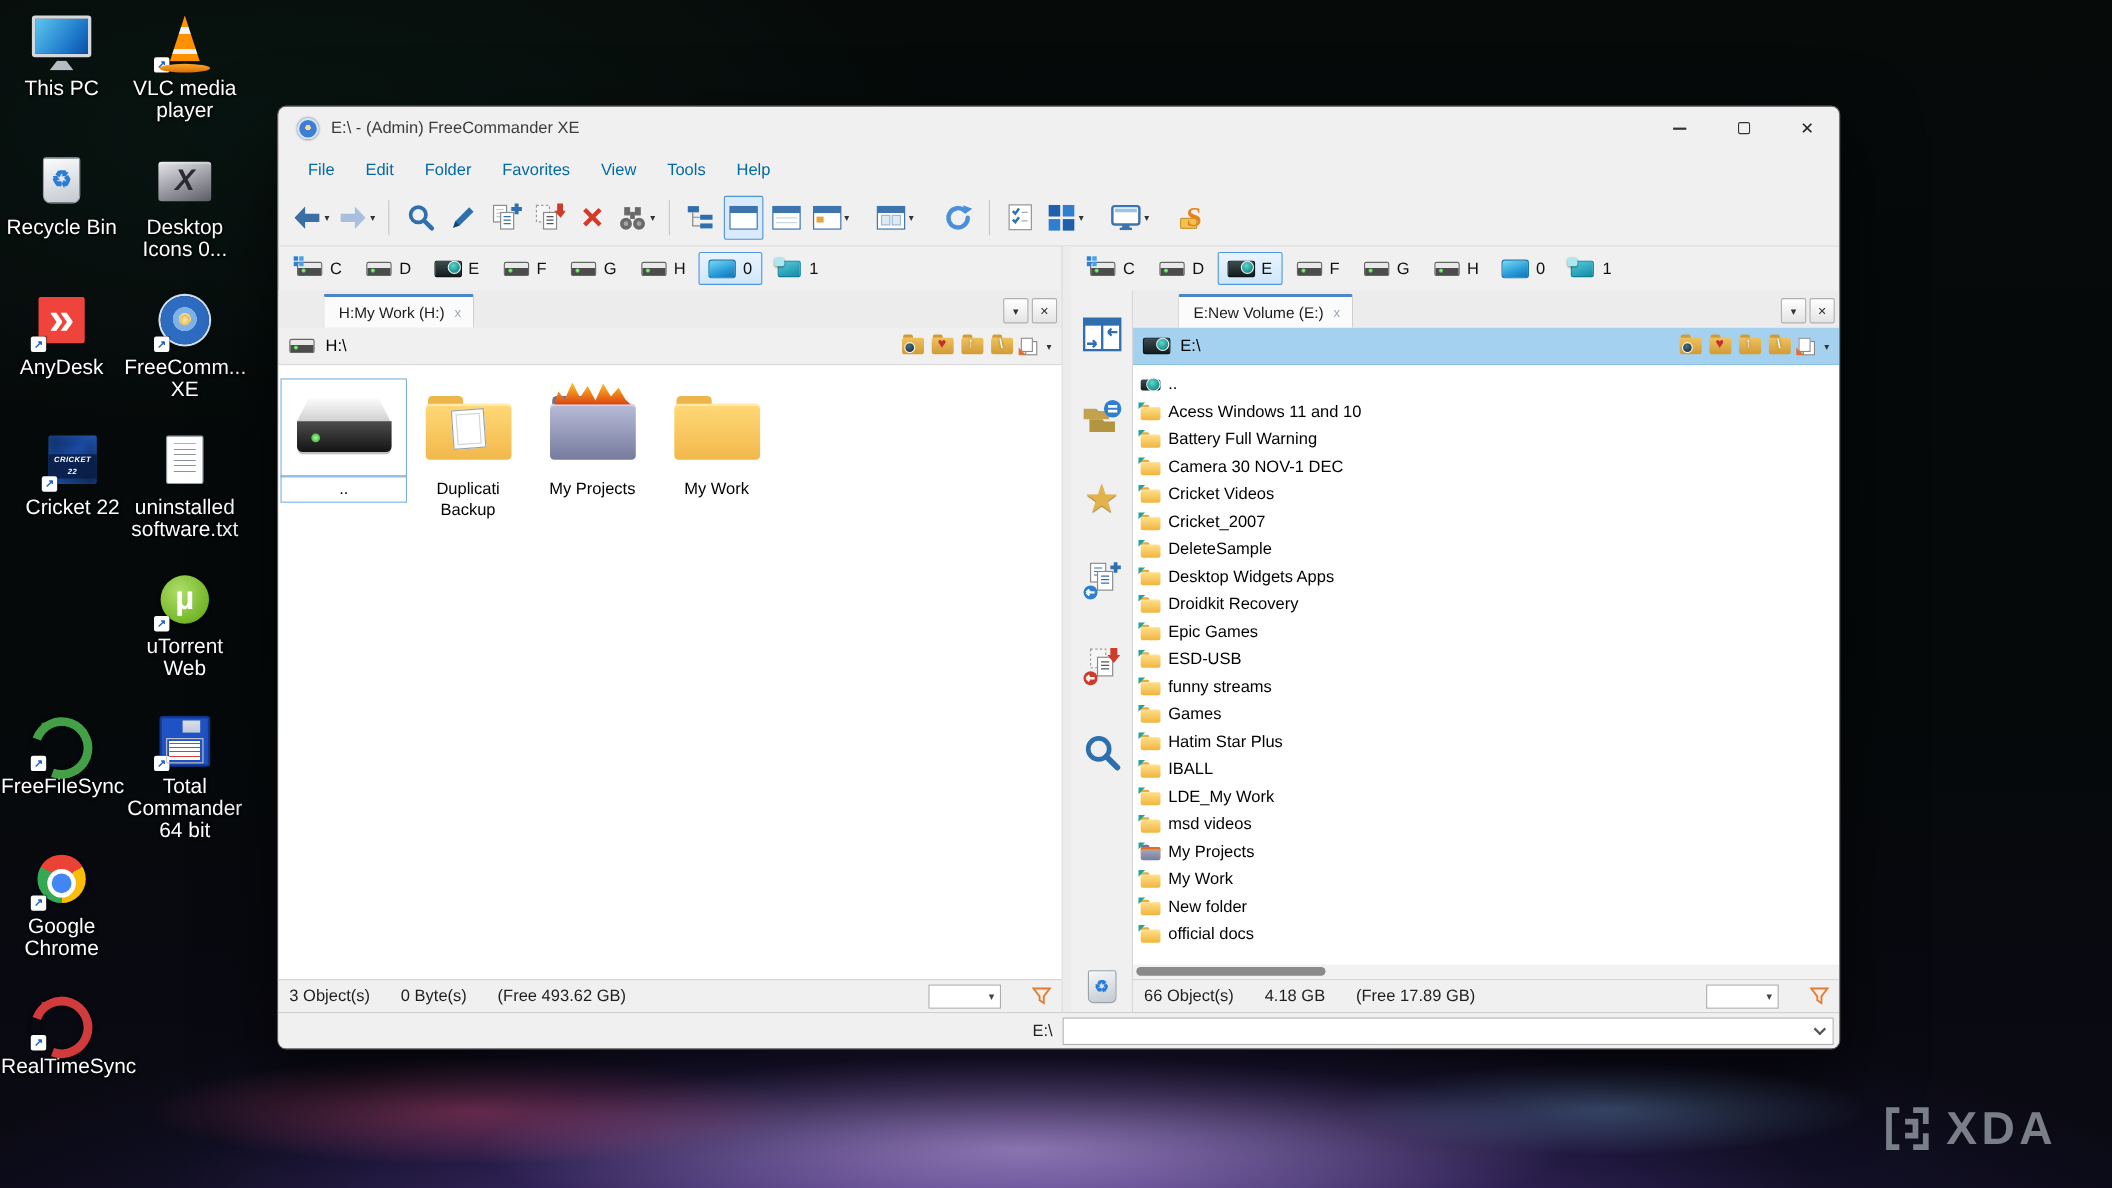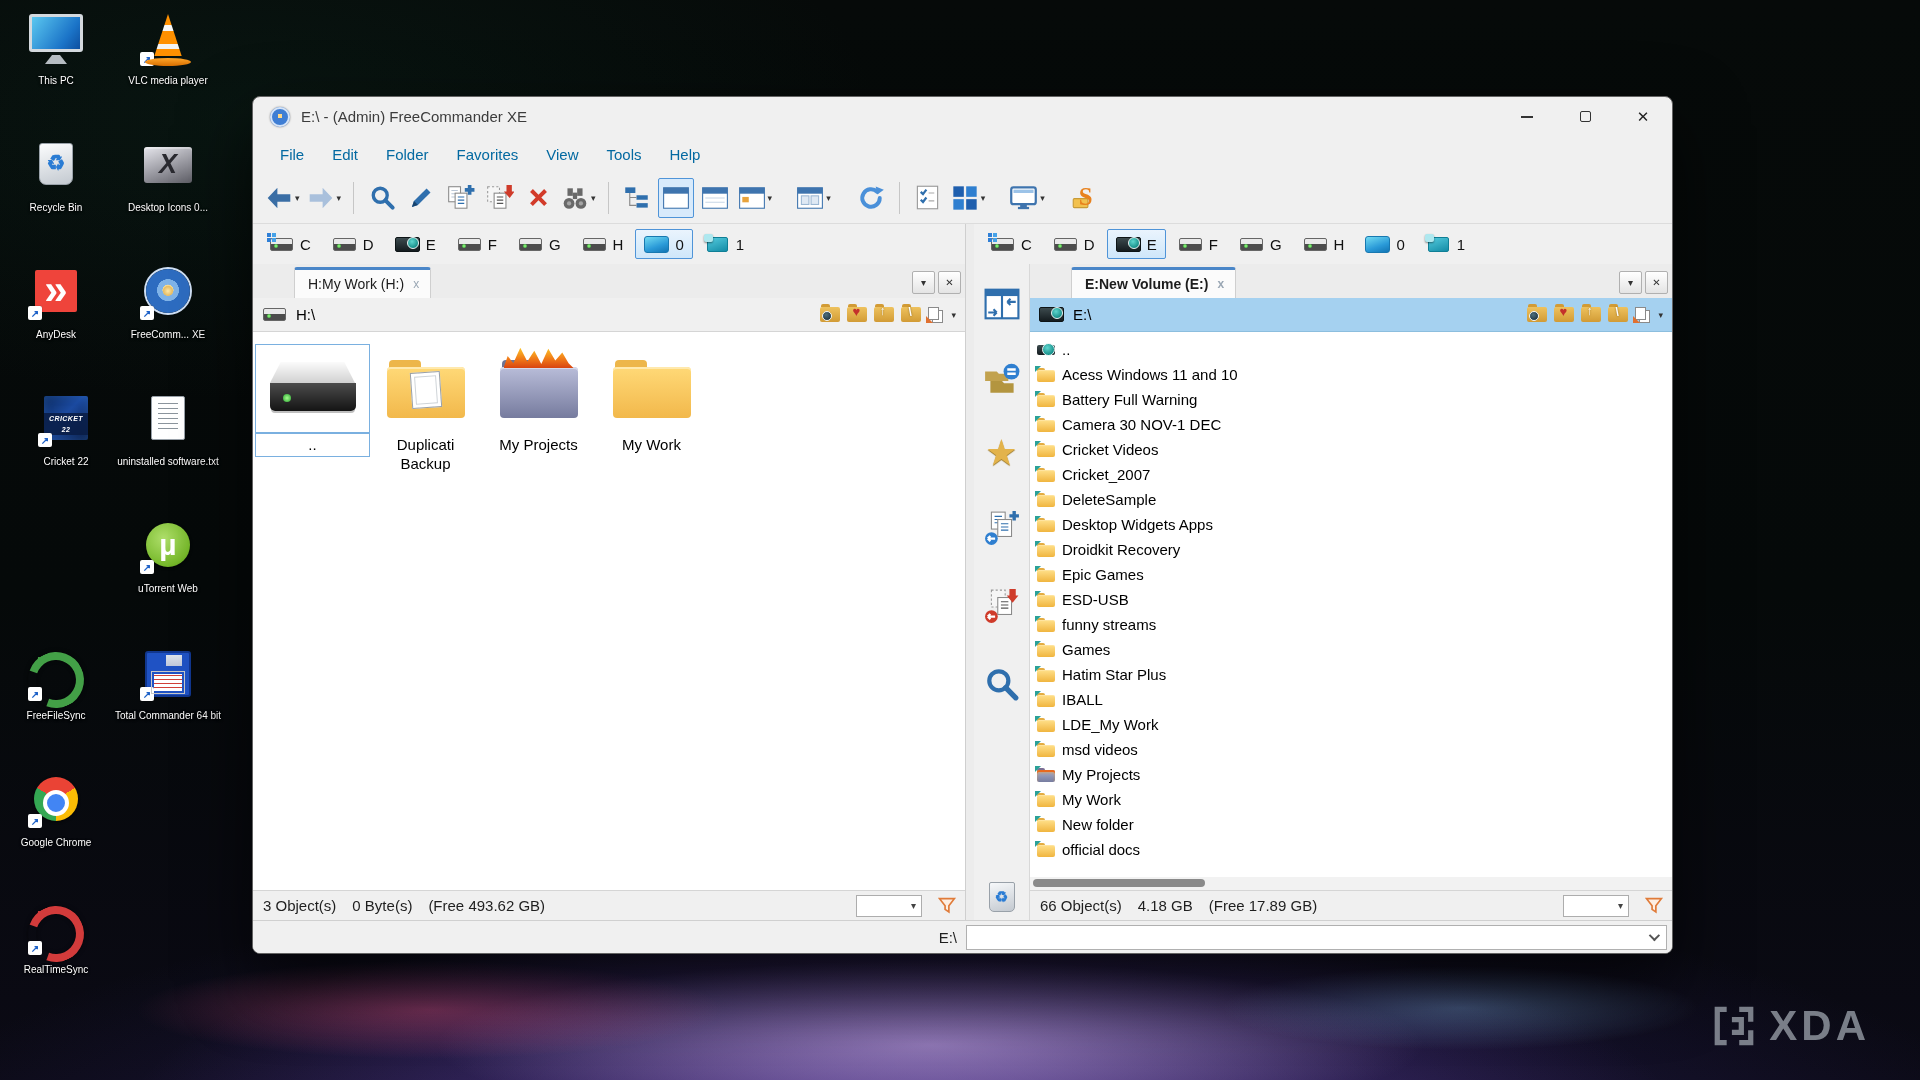--- a/index.html
+++ b/index.html
@@ -14,21 +14,21 @@
       radial-gradient(ellipse 1150px 330px at 900px 1130px, rgba(142,92,230,.45), transparent 68%),
       radial-gradient(ellipse 1650px 520px at 950px 1230px, rgba(82,62,185,.42), transparent 70%),
       radial-gradient(ellipse 900px 400px at 250px 120px, rgba(18,66,48,.20), transparent 70%),
       linear-gradient(180deg, #060a09 0%, #050909 55%, #0b0a15 100%);
   }
 
   
   .desktop { position:absolute; left:0; top:0; width:240px; height:1080px; }
   .dicon { position:absolute; width:112px; display:flex; flex-direction:column; align-items:center; }
   .glyph { width:64px; height:54px; position:relative; display:flex; align-items:center; justify-content:center; }
-  .dlabel { margin-top:5px; font-size:10px; line-height:20px; color:#fff; text-align:center; max-width:110px;
+  .dlabel { margin-top:5px; font-size:19px; line-height:20px; color:#fff; text-align:center; max-width:110px;
             text-shadow:0 1px 3px rgba(0,0,0,.95), 0 0 2px rgba(0,0,0,.8); }
   .badge { display:none; }
   .sc { position:absolute; left:4px; bottom:0; width:14px; height:14px; background:#fff; border-radius:2px;
         display:flex; align-items:center; justify-content:center; font-size:10px; color:#1e62c8; box-shadow:0 0 1px #0009; }
   .sc::before { content:"\2197"; font-weight:bold; }
 
   .i-thispc::before { content:""; position:absolute; top:2px; width:48px; height:32px; border-radius:3px;
       border:3px solid #d4d9de; background:linear-gradient(125deg,#5bc8f0 0%,#1b74c8 70%,#0d4fa0 100%); }
   .i-thispc::after { content:""; position:absolute; bottom:2px; width:22px; height:9px; background:#b6bcc2;
       clip-path:polygon(32% 0,68% 0,100% 100%,0 100%); }
@@ -149,21 +149,21 @@
   .d-net::before { content:""; position:absolute; inset:1px 2px; border-radius:2px; border:1px solid #0f7f96;
       background:linear-gradient(160deg,#53cadd,#148ca6); }
   .d-net .ov { left:-1px; top:-2px; width:9px; height:8px; background:#aee8ef; border-radius:2px;
       box-shadow:0 1px 2px #0007; }
 
   
   .tabrow { height:34px; display:flex; align-items:flex-end; background:#ececec; flex:none; padding:0 4px 0 2px; }
   .tab { height:31px; display:flex; align-items:center; gap:9px; padding:0 11px 0 13px;
       background:#fbfbfb; border:1px solid #cfcfcf; border-bottom:none; border-top:3px solid #4a86c8;
       border-radius:3px 3px 0 0; font-size:14px; color:#1c1c1c;margin-left:39px; }
-  .tab.bold { font-weight:bold; }
+  .tab.bold { font-weight:normal; }
   .tclose { color:#9aa7b4; font-size:12px; }
   .tabrow-controls { margin-left:auto; display:flex; gap:3px; padding-bottom:4px; }
   .trc-btn { width:23px; height:23px; border:1px solid #b0b0b0; background:linear-gradient(#ffffff,#e4e4e4);
       display:flex; align-items:center; justify-content:center; font-size:10px; color:#333; border-radius:2px; }
 
   
   .pathrow { height:34px; display:flex; align-items:center; gap:9px; padding:0 9px; flex:none;
       background:#f0f0f0; border-bottom:1px solid #d5d5d5; font-size:15px; color:#000; }
   .pathrow.active { background:#a5d1f0; border-bottom-color:#8cbede; }
   .path-icons { margin-left:auto; display:flex; align-items:center; gap:7px; }
@@ -242,21 +242,21 @@
   .fol.burn::after { background:linear-gradient(180deg,#aab0cc,#777da0); box-shadow:inset 0 2px 0 #e86a20, inset 0 3px 3px #f8a03088; }
   .updrive::before { content:""; position:absolute; inset:2px 0; border-radius:2px;
       background:linear-gradient(180deg,#3c4a4e,#141c1f); }
   .updrive::after { content:""; position:absolute; right:0; top:0; width:11px; height:11px; border-radius:50%;
       background:radial-gradient(circle at 40% 35%, #5fd6ce, #19918c 70%); border:1.5px solid #e8f4f4; }
 
   .hscroll { height:13px; background:#f2f2f2; position:relative; flex:none; }
   .hthumb { position:absolute; left:3px; top:2px; width:172px; height:8px; background:#8a8a8a; border-radius:4px; }
 
   
-  .status { height:30px; flex:none; display:flex; align-items:center; gap:16px; padding:0 8px 0 10px;
+  .status { height:30px; flex:none; display:flex; align-items:center; gap:28px; padding:0 8px 0 10px;
       background:#f0f0f0; border-top:1px solid #d5d5d5; font-size:15px; color:#1f1f1f; }
   .combo { margin-left:auto; width:66px; height:22px; border:1px solid #adadad; background:#fff; position:relative; flex:none; }
   .combo::after { content:"\25BE"; position:absolute; right:5px; top:4px; font-size:10px; color:#444; }
 
   
   .cmdbar { height:33px; flex:none; display:flex; align-items:center; background:#f0f0f0; padding:0 5px;
       border-top:1px solid #d0d0d0; }
   .cmd-label { width:708px; flex:none; text-align:right; padding-right:9px; font-size:15px; color:#1f1f1f; }
   .cmd-input { flex:1; height:25px; background:#fff; border:1px solid #b0b0b0; display:flex; align-items:center;
       justify-content:flex-end; padding-right:9px; }

